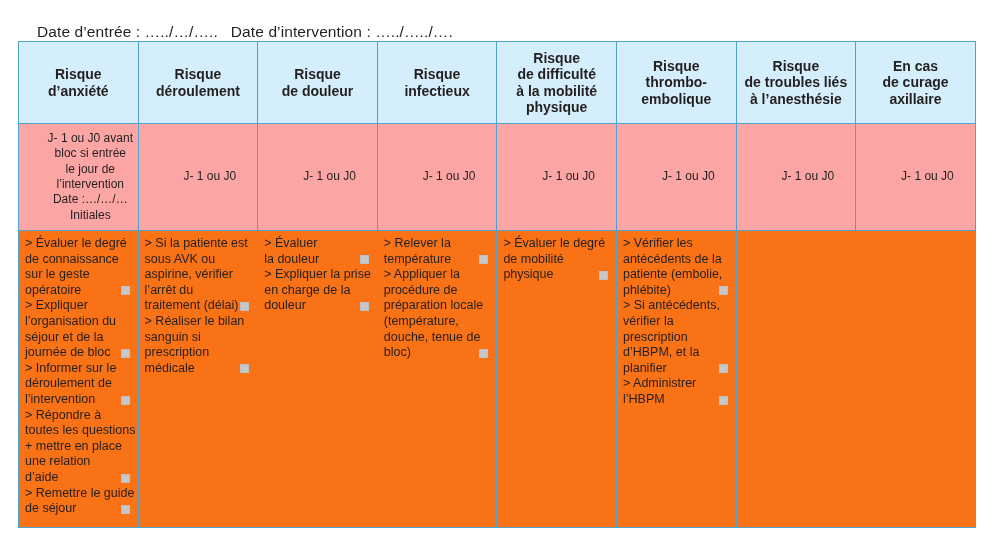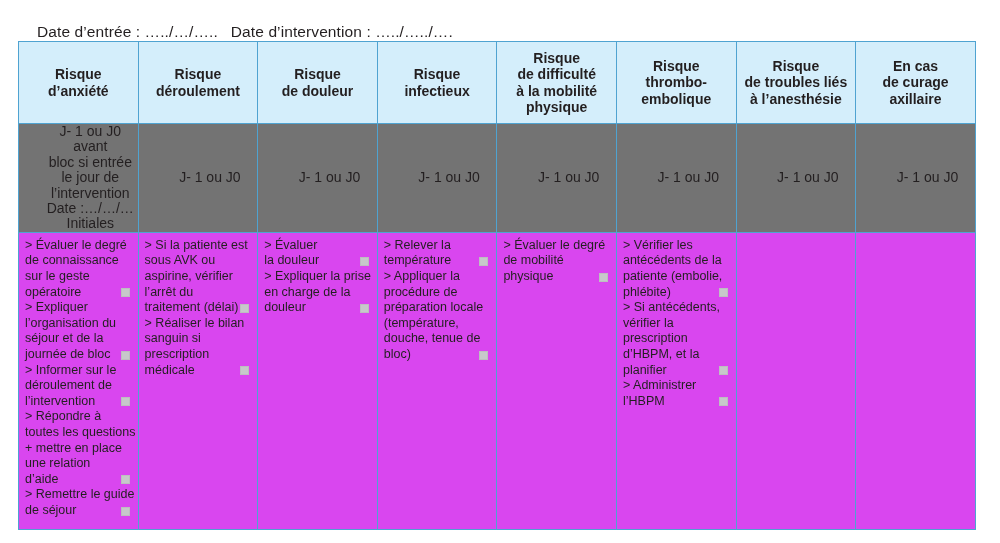--- a/index.html
+++ b/index.html
@@ -44,30 +44,30 @@
     .care-table tr.header-row th {
       background: #d4eefb;
       height: 81px;
       font-weight: bold;
       font-size: 14px;
       line-height: 16.5px;
       text-align: center;
       color: #231f20;
     }
     .care-table tr.timing-row td {
-      background: #737373;
+      background: #fca5a5;
       height: 106px;
-      font-size: 14px;
+      font-size: 12px;
       line-height: 15.4px;
       text-align: center;
       color: #231f20;
       padding-left: 24px;
     }
     .care-table tr.actions-row td {
-      background: #d946ef;
+      background: #f97316;
       height: 296px;
       vertical-align: top;
       font-size: 12.5px;
       line-height: 15.6px;
       color: #231f20;
     }
     .cell-inner {
       padding: 5px 5px 4px 6px;
     }
     .action {

